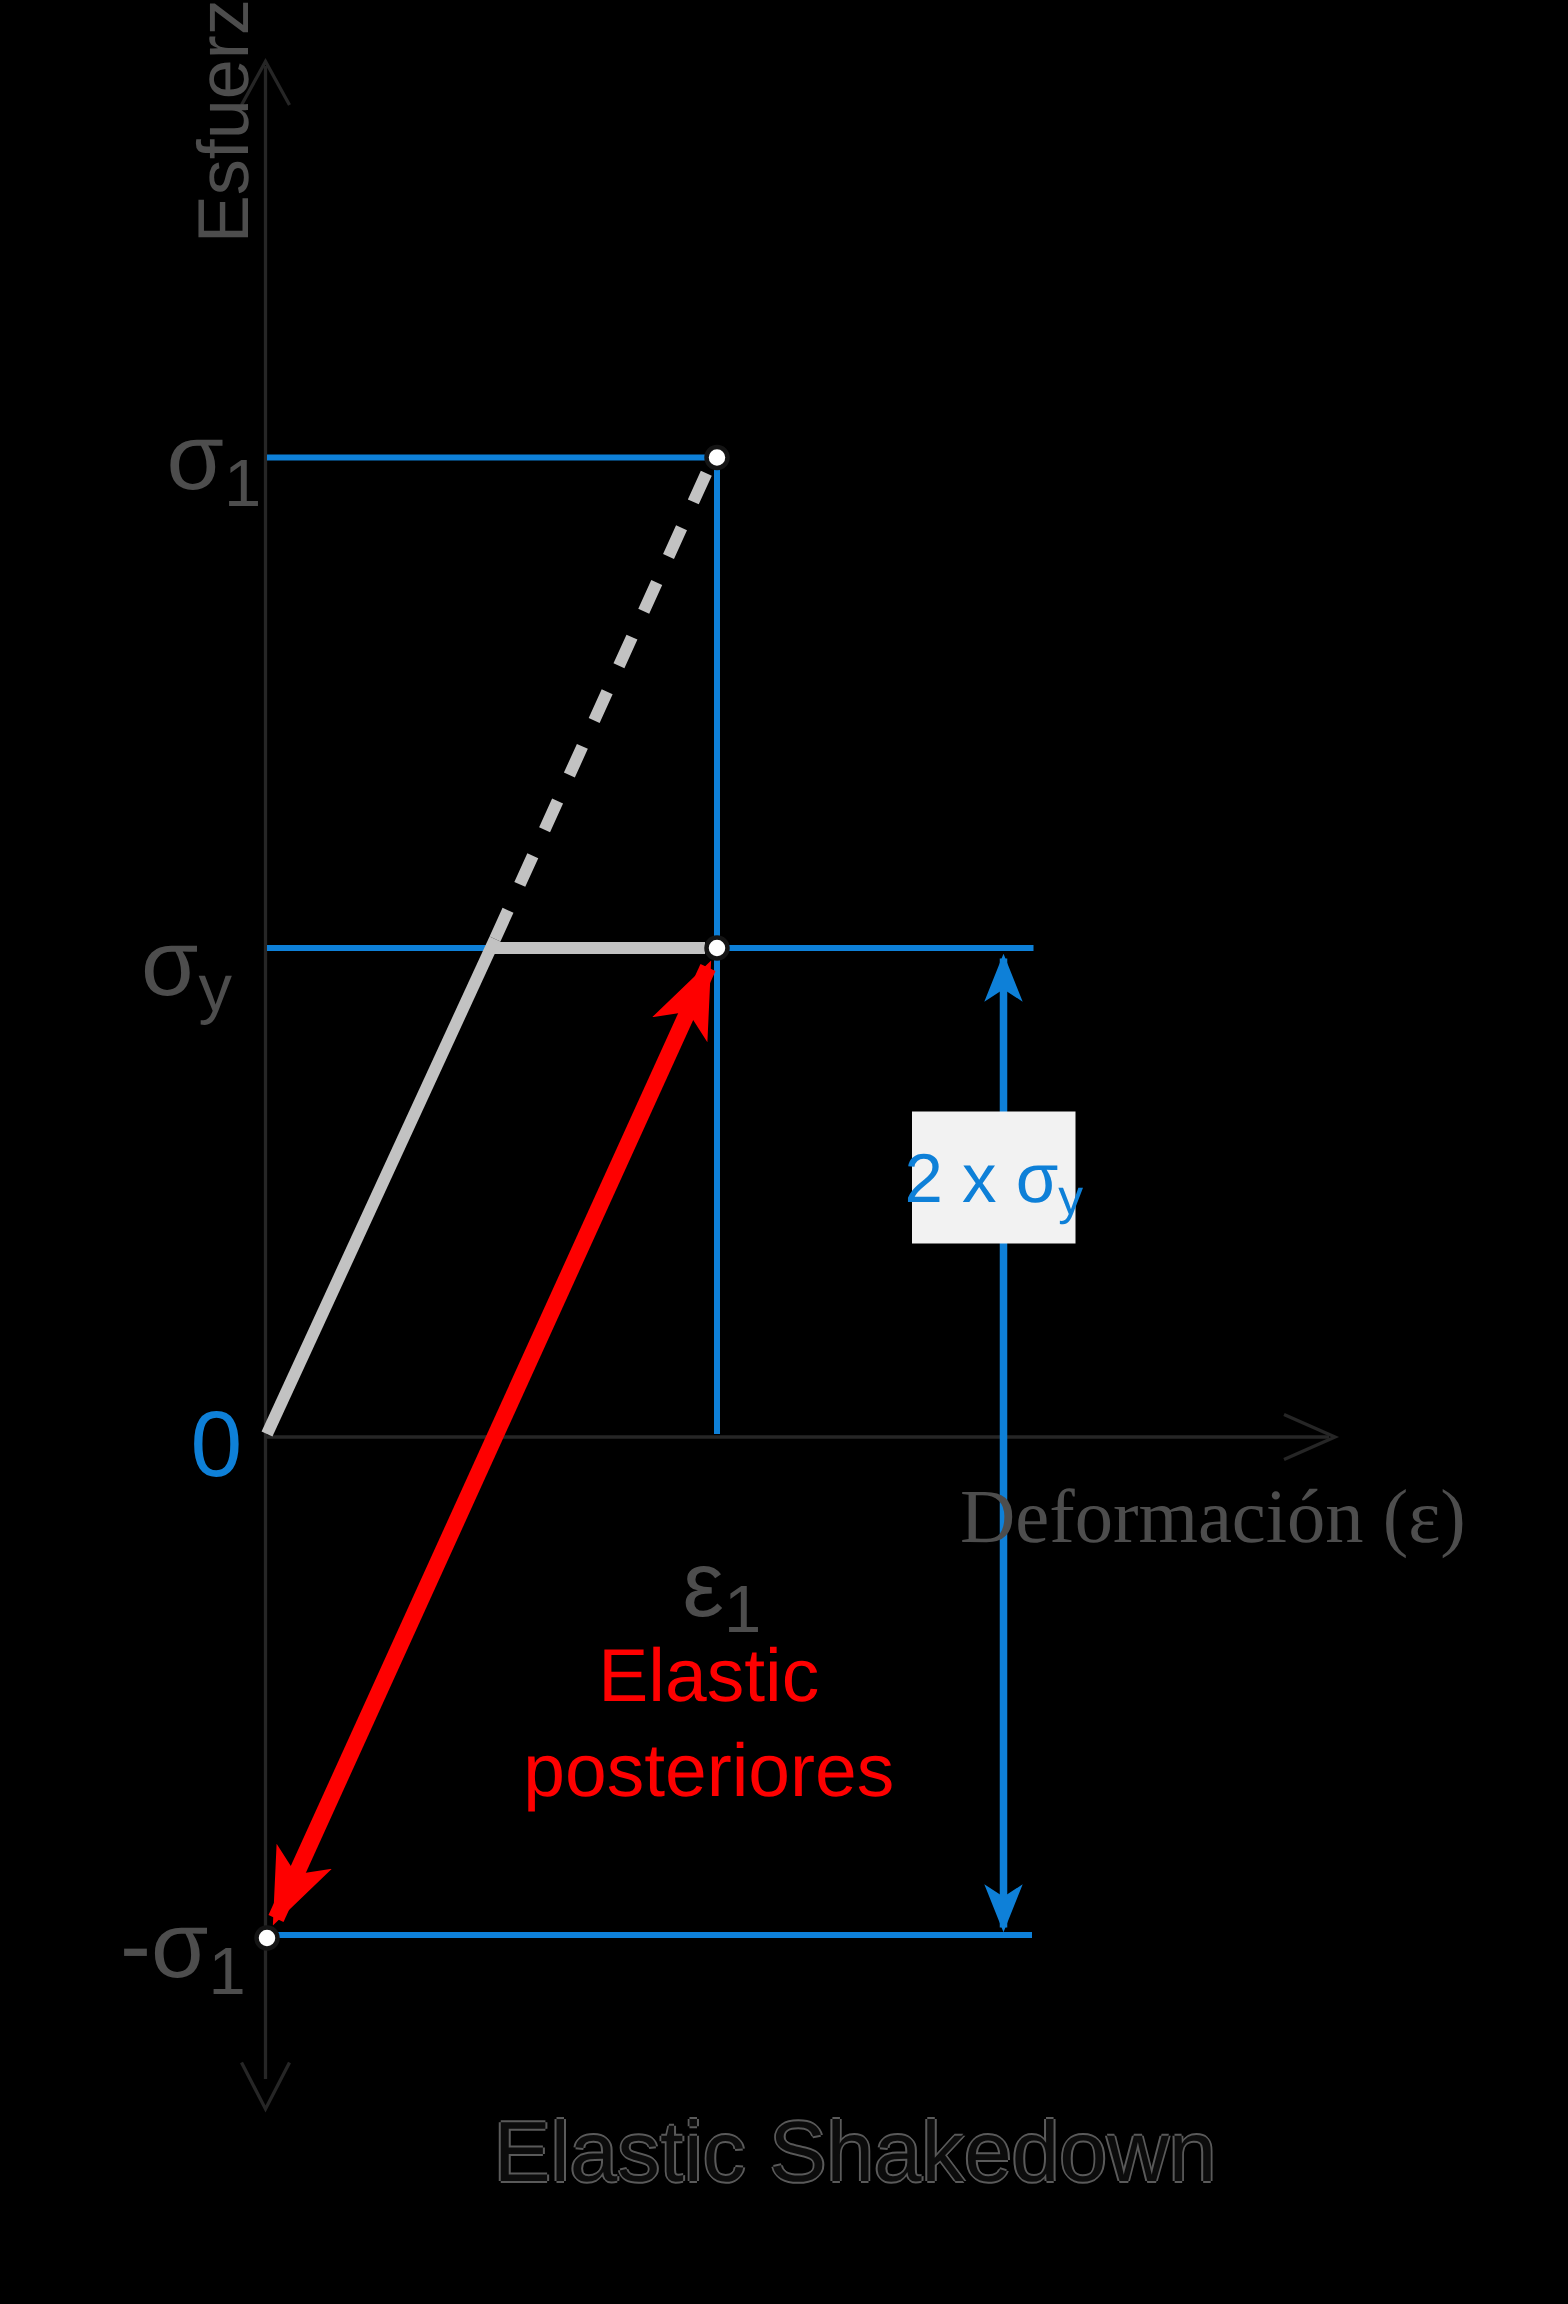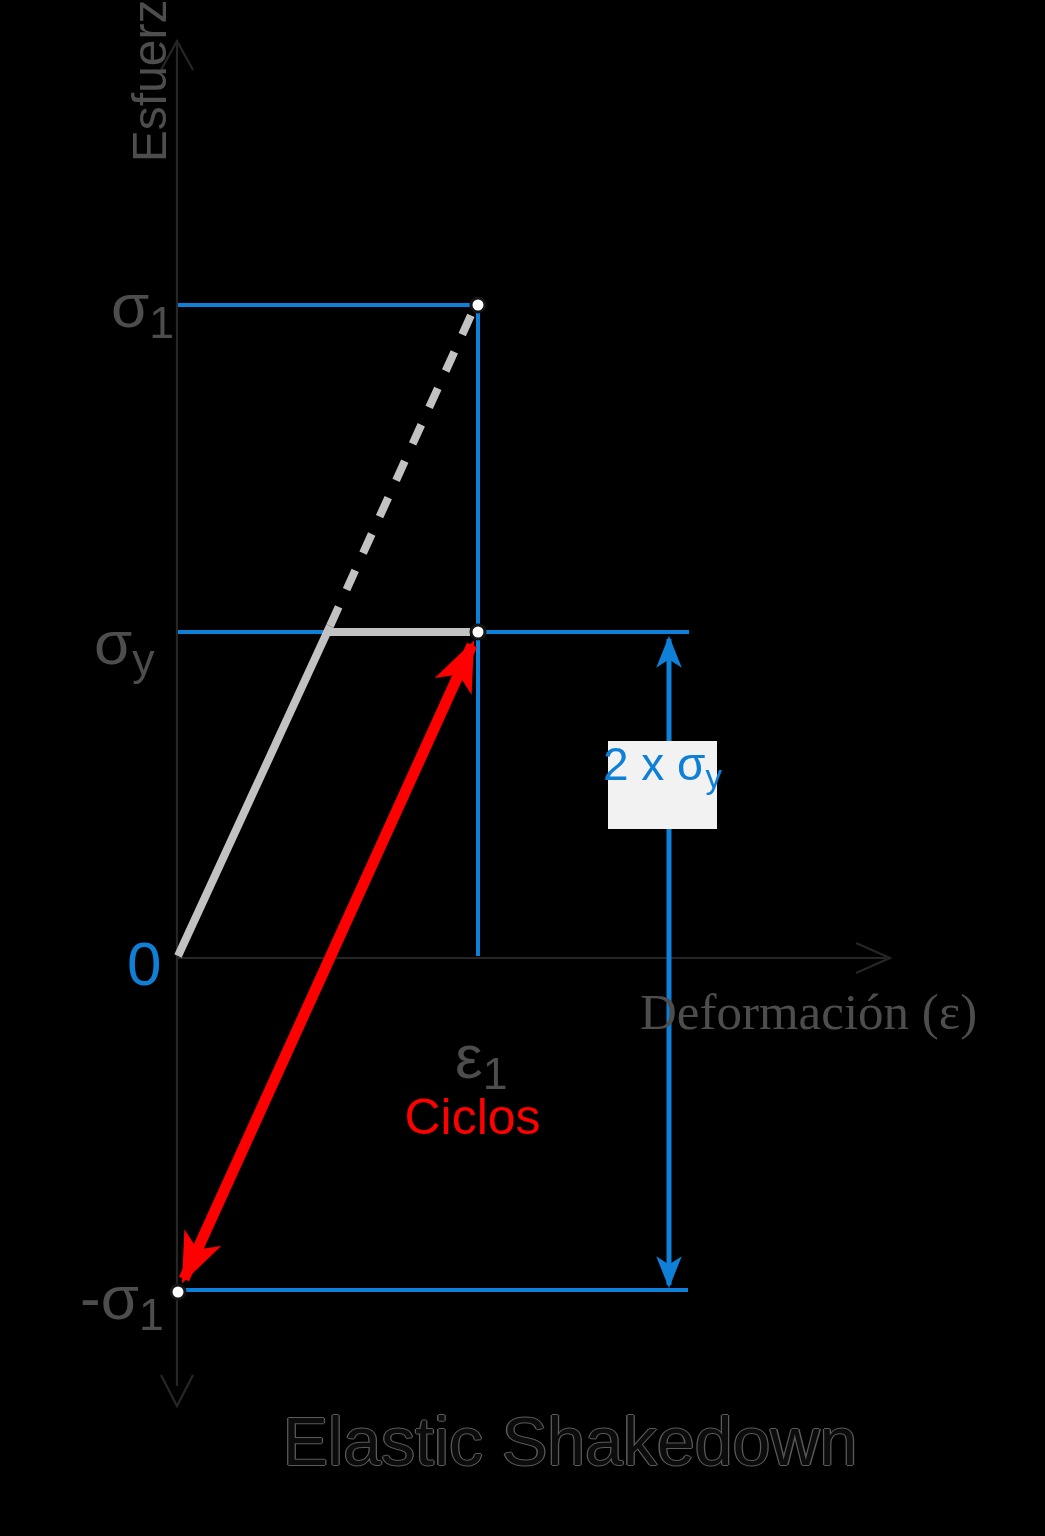--- a/index.html
+++ b/index.html
@@ -11,30 +11,30 @@
   .lbl{position:absolute;color:var(--label-gray,#4d4d4d);font-size:62px;line-height:1;white-space:pre;}
   .t-sub{font-size:0.72em;position:relative;top:0.24em;}
   .blue-text{color:var(--blue,#0e80d8);}
   .yaxis-label{
     left:-95px;top:426px;width:300px;height:60px;line-height:60px;text-align:center;
     transform:rotate(-90deg);font-size:48px;color:var(--label-gray,#4d4d4d);
   }
   .xaxis-label{left:640px;top:987px;font-size:51px;color:var(--label-gray,#4d4d4d);font-family:Liberation Serif, serif;}
   .range-box{
     position:absolute;left:608px;top:741px;width:109px;height:88px;
-    background:var(--box-bg,#f2f2f2);display:flex;justify-content:center;
+    background:var(--box-bg,#f2f2f2);display:flex;align-items:center;justify-content:center;
   }
   .range-box .lblin{font-size:46px;line-height:1;color:var(--blue,#0e80d8);white-space:pre;}
   .cycles{
     position:absolute;left:330px;top:1086px;width:285px;text-align:center;
     color:var(--red,#fe0000);font-size:50px;line-height:63px;
   }
   .title{
     position:absolute;left:95px;top:1404px;width:950px;text-align:center;
-    font-size:68px;line-height:1.1;color:#0c0c0c;
+    font-size:57px;line-height:1.1;color:#0c0c0c;
     text-shadow:1.3px 0 0 #5a5a5a,-1.3px 0 0 #5a5a5a,0 1.3px 0 #5a5a5a,0 -1.3px 0 #5a5a5a;
   }
 </style>
 </head>
 <body>
 
 <div class="stage">
 
   <svg width="1045" height="1536" viewBox="0 0 1045 1536">
     <defs>
@@ -88,18 +88,19 @@
   <div class="lbl blue-text" style="left:127px;top:933px;">0</div>
   <div class="lbl" style="left:80px;top:1267px;"><span>-σ</span><span class="t-sub">1</span></div>
 
   <div class="lbl" style="left:455px;top:1026px;"><span>ε</span><span class="t-sub">1</span></div>
 
   <div class="range-box">
     <div class="lblin"><span>2 x σ</span><span class="t-sub">y</span></div>
   </div>
 
   <div class="cycles">
-    <div>Ciclos</div>
+    <div>Elastic</div>
+    <div>posteriores</div>
   </div>
 
   <div class="title">Elastic Shakedown</div>
 
 </div>
 
 </body></html>

